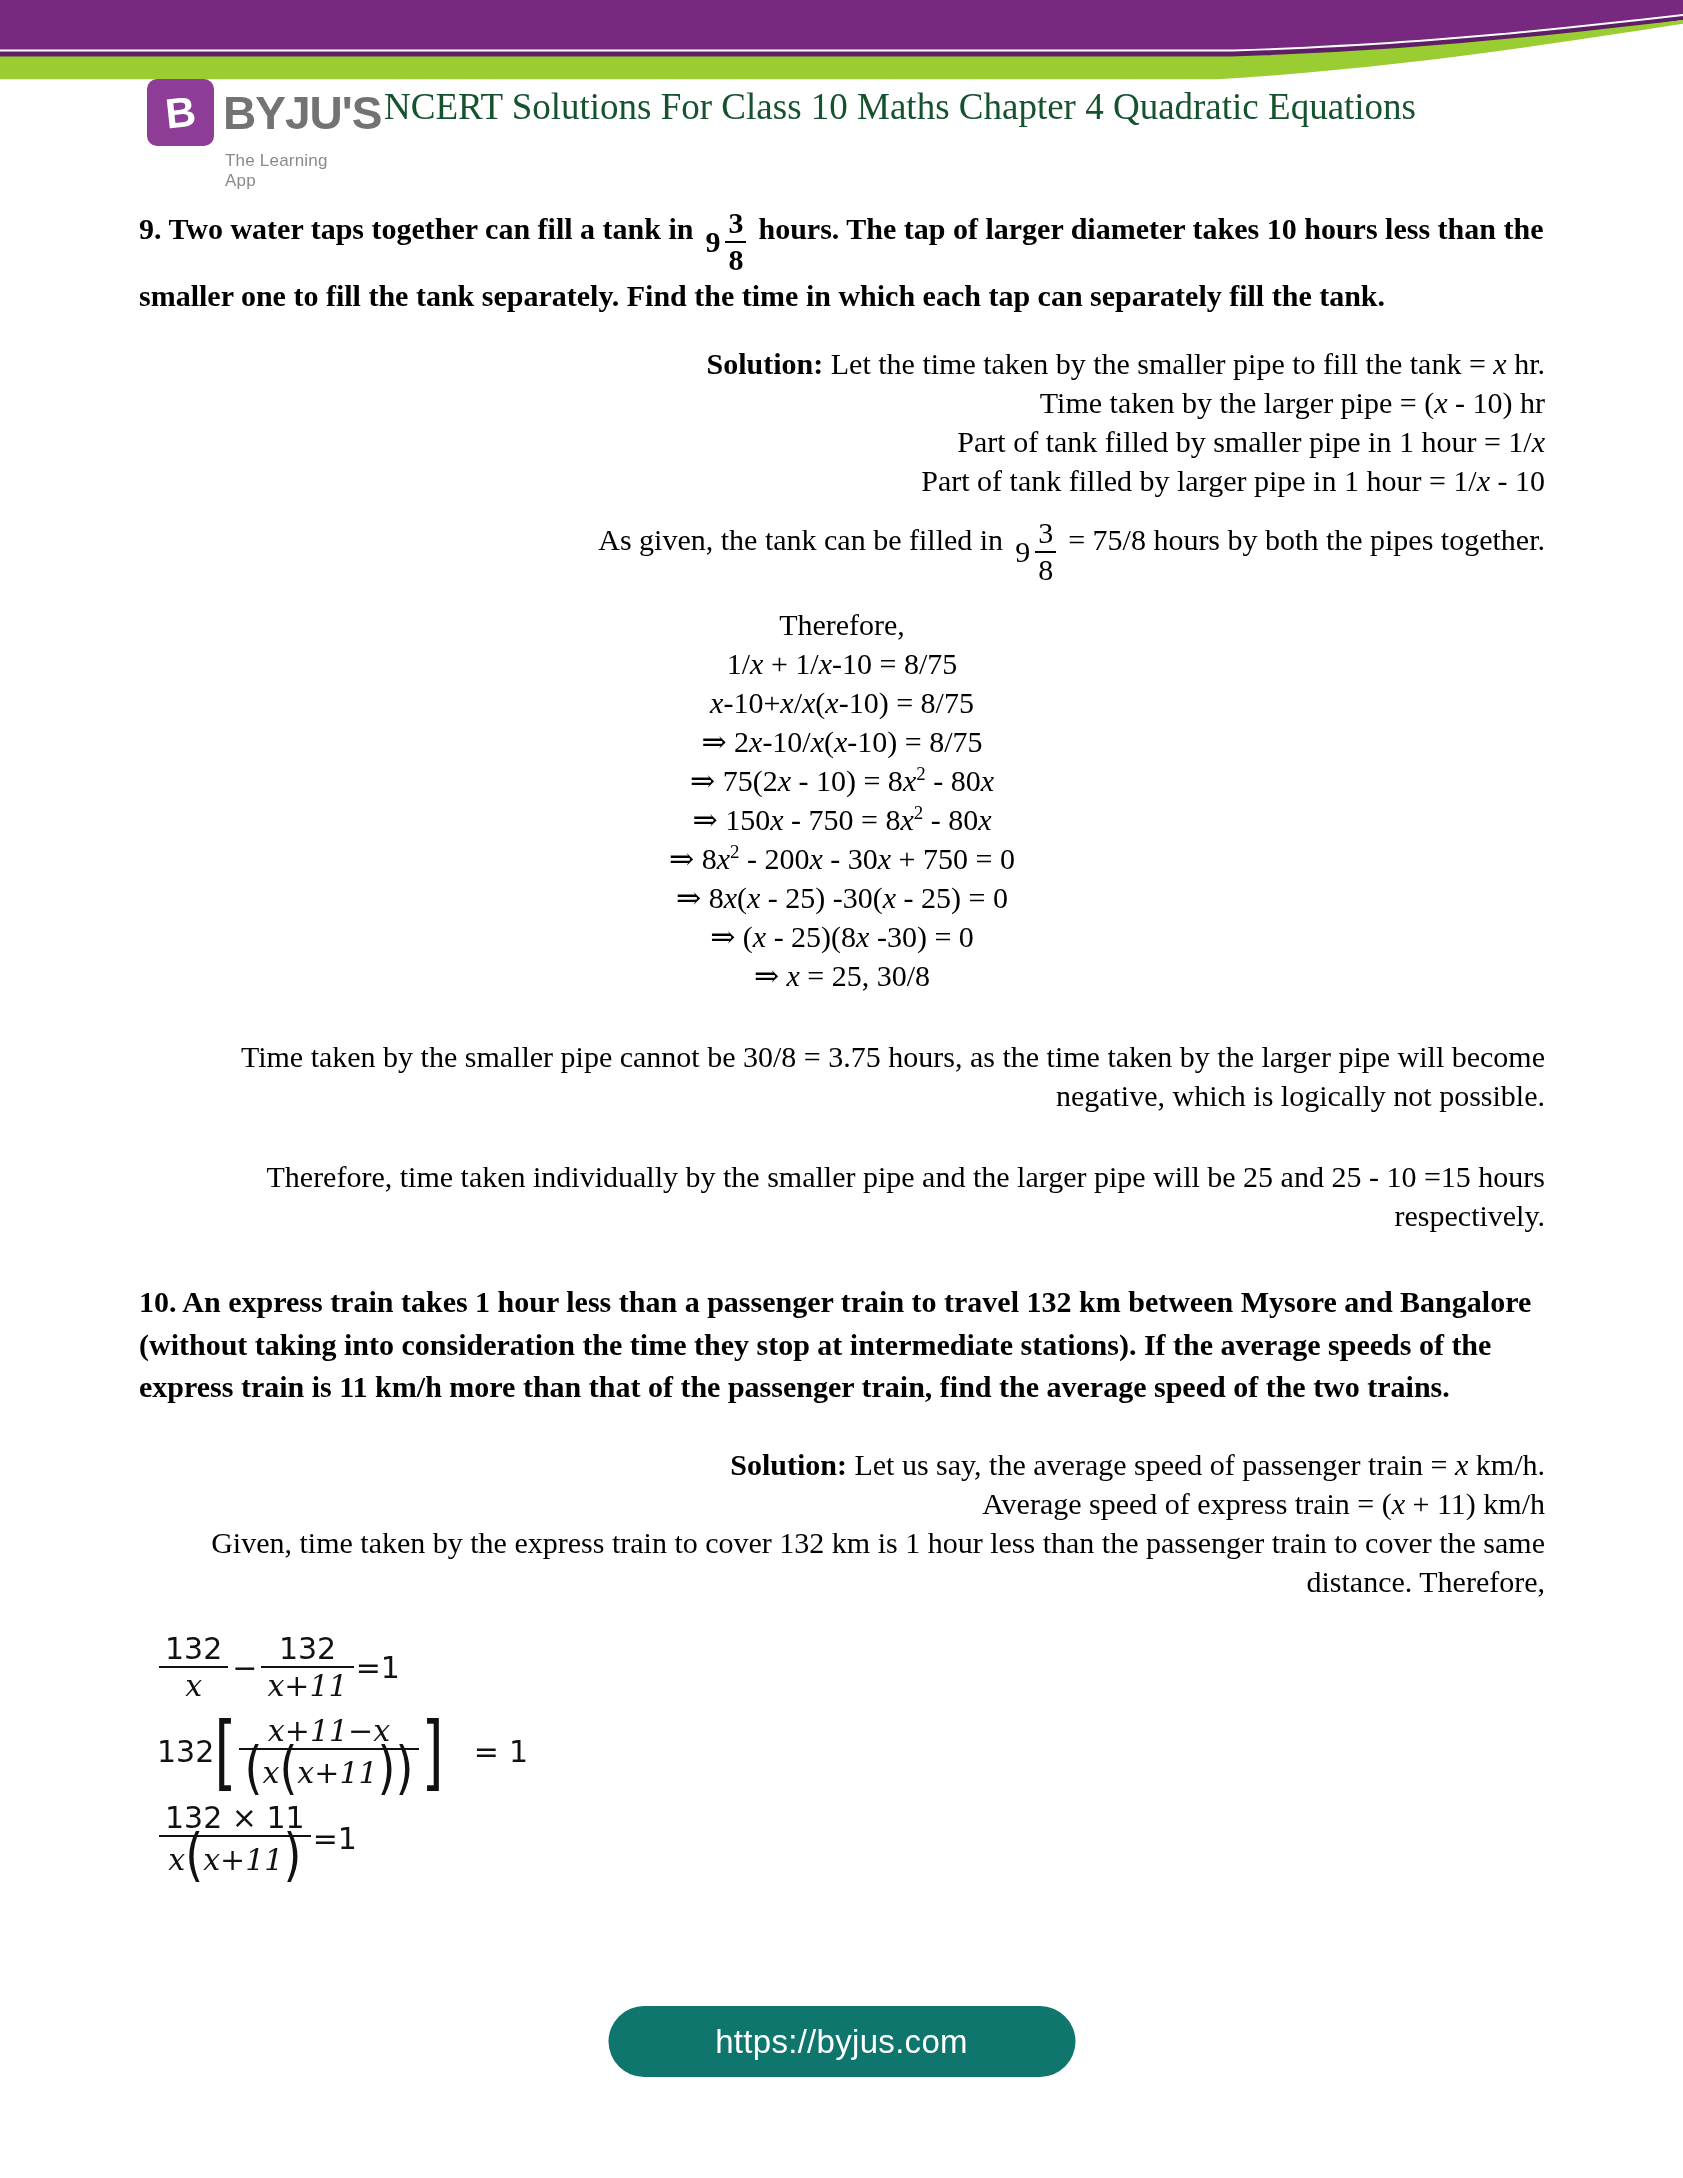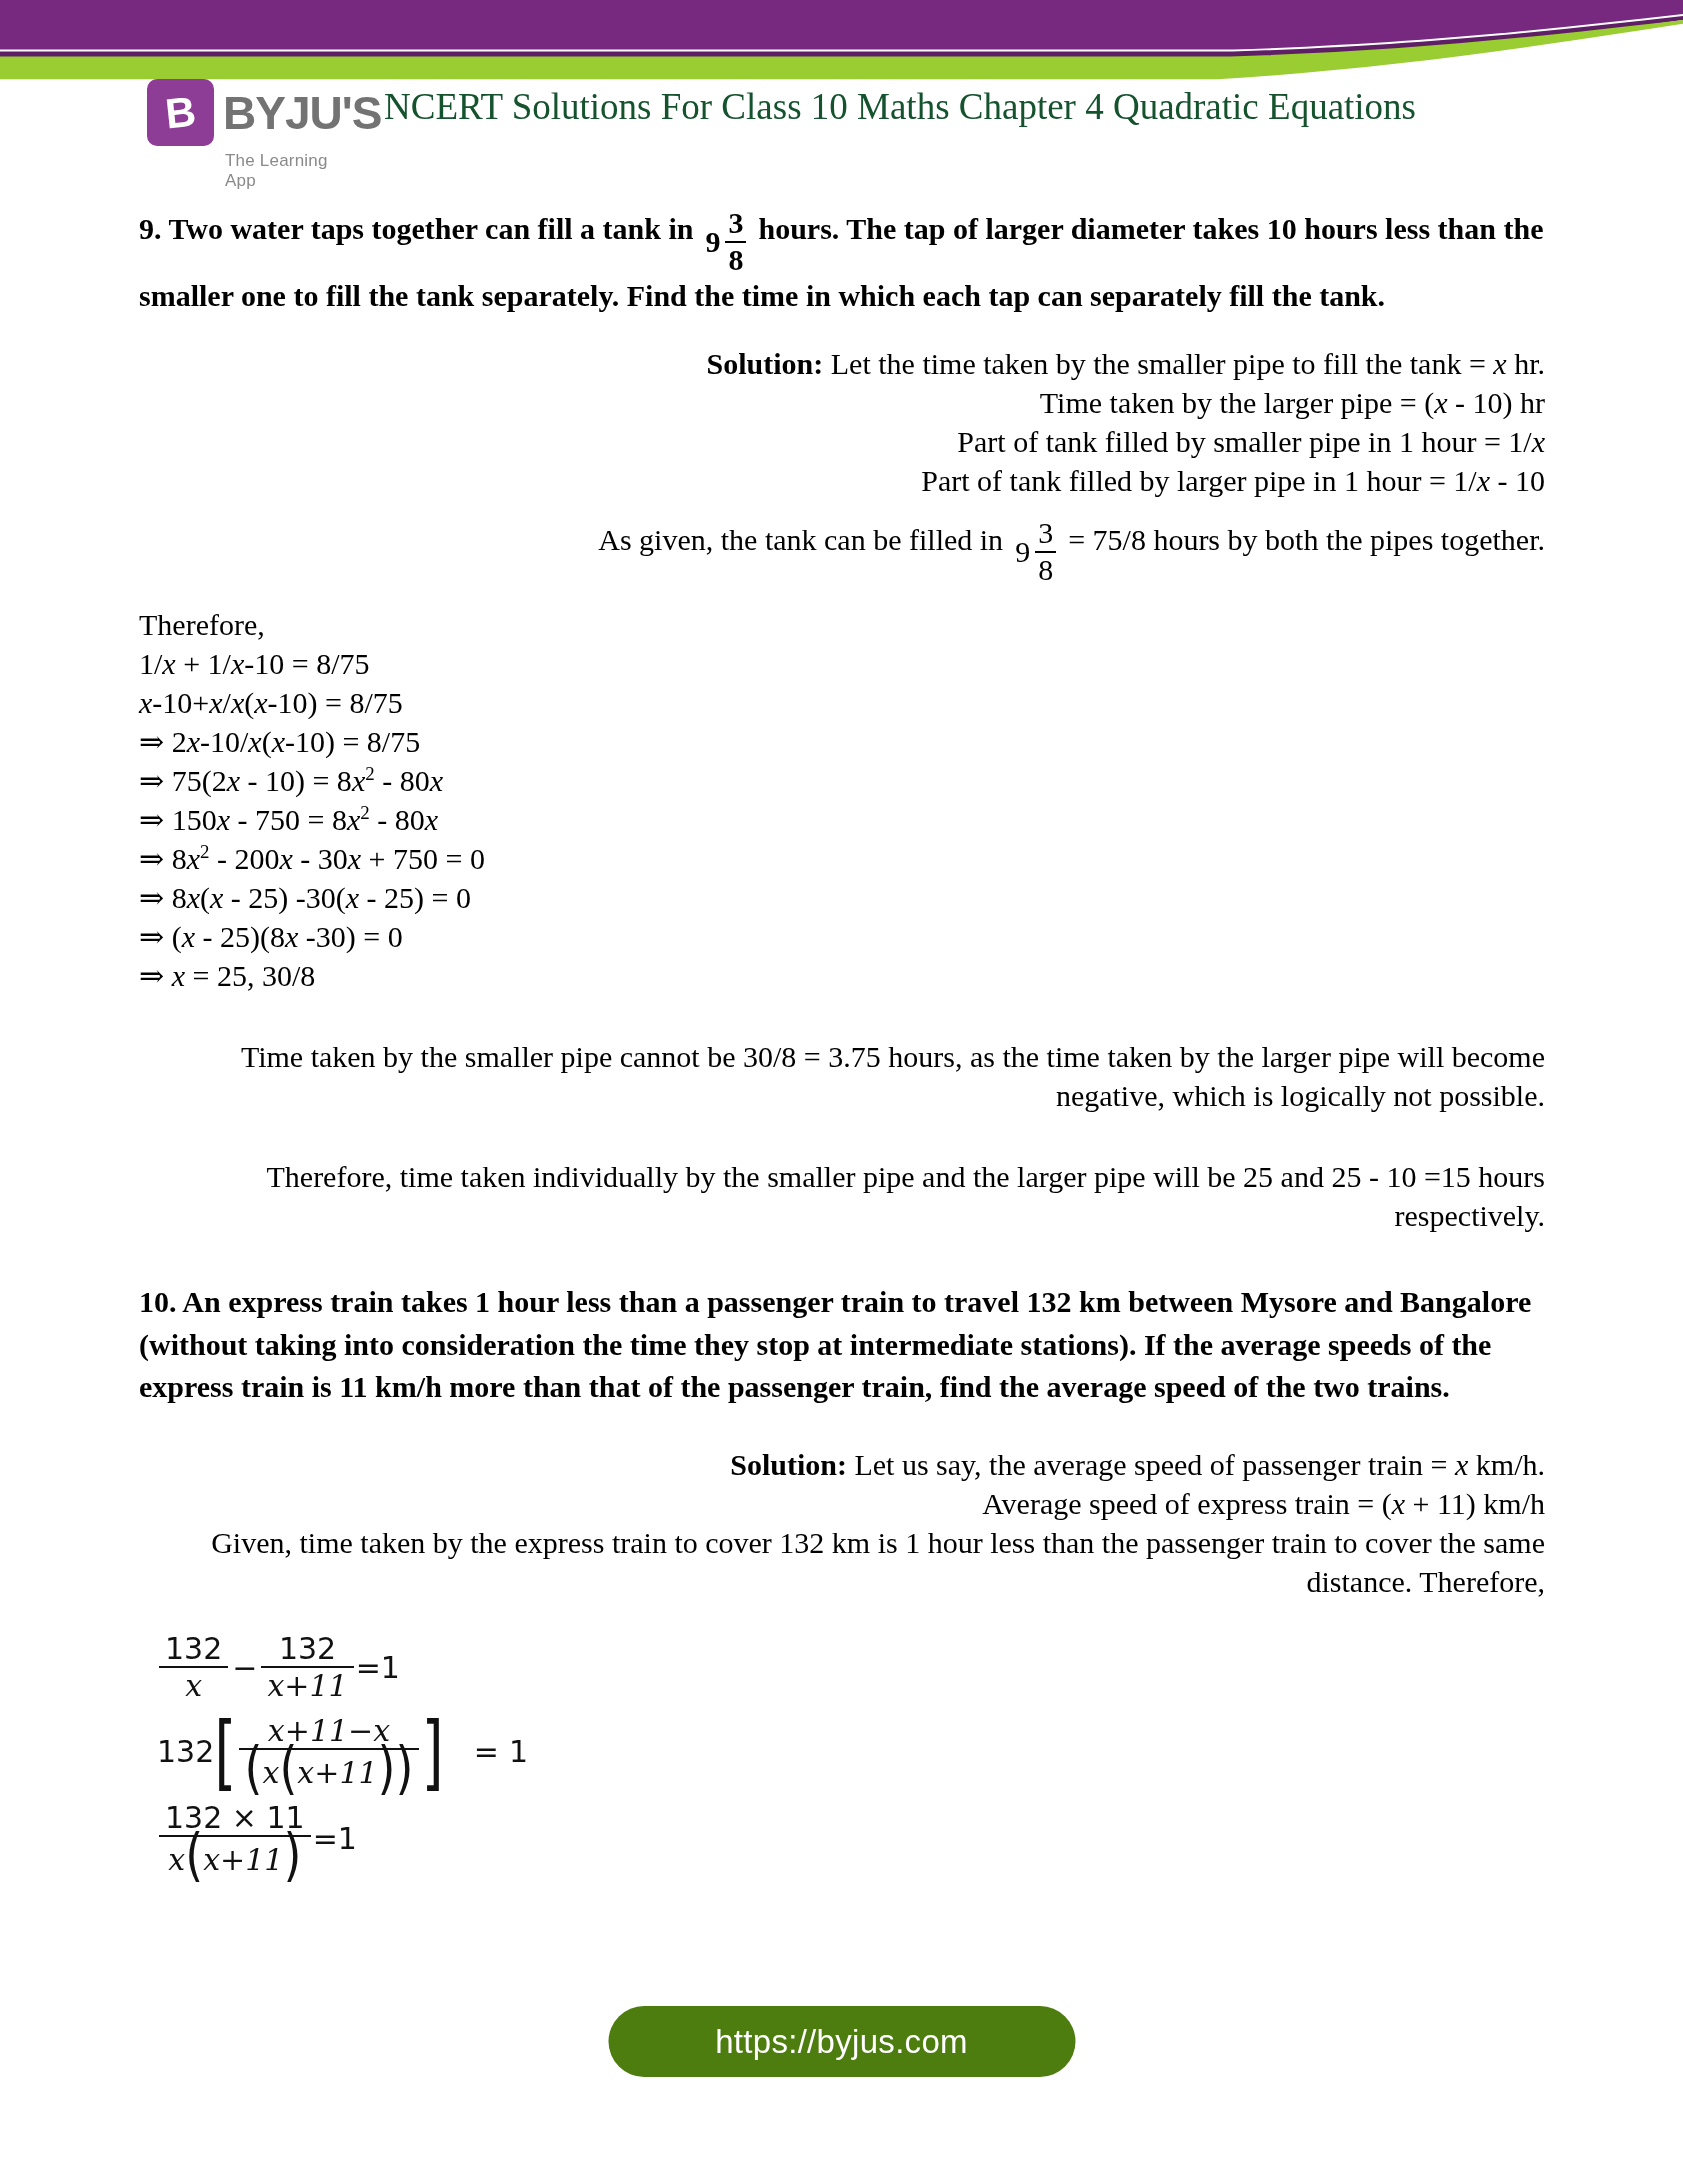--- a/index.html
+++ b/index.html
@@ -198,21 +198,21 @@
   }
 
   
   .footer-btn {
     position: absolute;
     left: 50%;
     transform: translateX(-50%);
     top: 2006px;
     width: 467px;
     height: 71px;
-    background: #4d7c0f;
+    background: #0f766e;
     border-radius: 36px;
     display: flex;
     align-items: center;
     justify-content: center;
     color: #ffffff;
     font-family: "Liberation Sans", sans-serif;
     font-size: 33px;
     letter-spacing: 0.3px;
     border: none;
     cursor: pointer;
@@ -268,21 +268,21 @@
       <span>As given, the tank can be filled in</span><span class="mixnum">
           <span class="whole">9</span>
           <span class="frac">
             <span class="num">3</span>
             <span class="bar"></span>
             <span class="den">8</span>
           </span>
         </span><span>= 75/8 hours by both the pipes together.</span>
     </div>
 
-    <div class="eq-list" style="margin-top:20px;">
+    <div class="eq-list" style="margin-top:20px;text-align:center;">
       <div>Therefore,</div>
       <div>1/<span class="ital">x</span> +  1/<span class="ital">x</span>-10 = 8/75</div>
       <div><span class="ital">x</span>-10+<span class="ital">x</span>/<span class="ital">x</span>(<span class="ital">x</span>-10) = 8/75</div>
       <div>⇒ 2<span class="ital">x</span>-10/<span class="ital">x</span>(<span class="ital">x</span>-10) = 8/75</div>
       <div>⇒ 75(2<span class="ital">x</span> - 10) = 8<span class="ital"><span class="ital">x</span></span><sup class="pw">2</sup> - 80<span class="ital">x</span></div>
       <div>⇒ 150<span class="ital">x</span> - 750 = 8<span class="ital"><span class="ital">x</span></span><sup class="pw">2</sup> - 80<span class="ital">x</span></div>
       <div>⇒ 8<span class="ital"><span class="ital">x</span></span><sup class="pw">2</sup> - 200<span class="ital">x</span> - 30<span class="ital">x</span> + 750 = 0</div>
       <div>⇒ 8<span class="ital">x</span>(<span class="ital">x</span> - 25) -30(<span class="ital">x</span> - 25) = 0</div>
       <div>⇒ (<span class="ital">x</span> - 25)(8<span class="ital">x</span> -30) = 0</div>
       <div>⇒ <span class="ital">x</span> = 25, 30/8</div>

